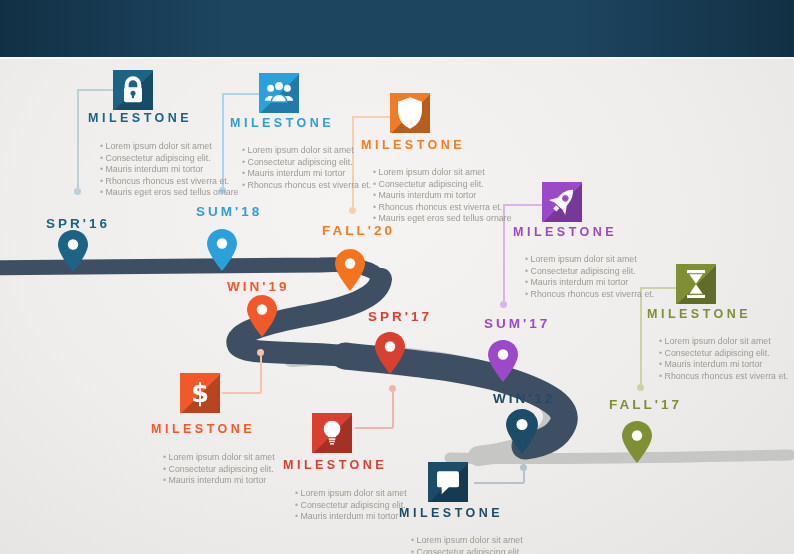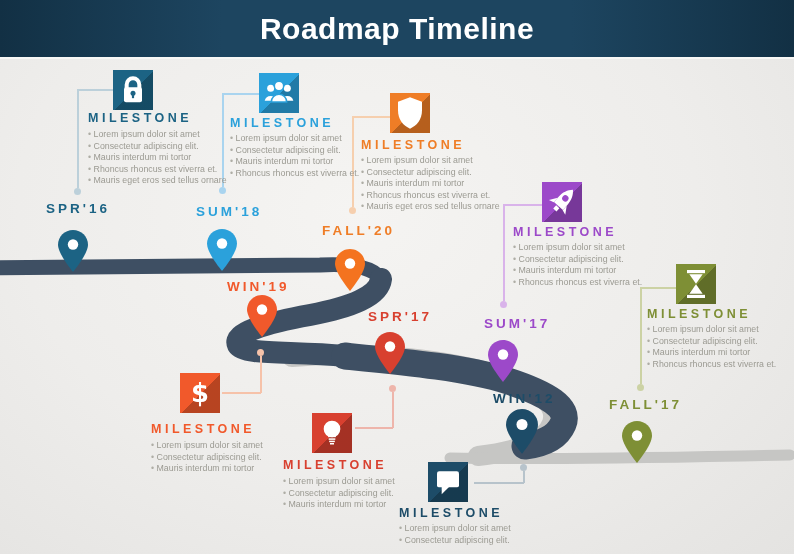--- a/index.html
+++ b/index.html
@@ -13,21 +13,21 @@
     display:flex;align-items:center;justify-content:center;}
   .hdr .t-bold{color:#ffffff;font-weight:bold;font-size:30px;letter-spacing:.5px;}
   .hdr .t-light{color:#f5f1e6;font-family:"Liberation Serif","DejaVu Serif",serif;font-size:30px;margin-left:10px;font-weight:400;}
   
   .road{position:absolute;left:0;top:0;z-index:1;}
   
   .icon-sq{position:absolute;width:40px;height:40px;z-index:3;}
   .icon-sq .lshadow{position:absolute;inset:0;background:linear-gradient(135deg,transparent 52%,rgba(0,0,0,.24) 52%);}
   .icon-sq svg{position:absolute;inset:0;}
   .ms-head{position:absolute;font-weight:bold;font-size:12.5px;letter-spacing:3.5px;z-index:3;white-space:nowrap;}
-  .bullets{position:absolute;margin:0;padding:0;list-style:none;font-size:8.8px;line-height:1.32;
+  .bullets{position:absolute;margin:12px;padding:0;list-style:none;font-size:8.8px;line-height:1.32;
     color:#9b9a92;width:170px;z-index:3;}
   .bullets li::before{content:"•  ";color:#aeada5;}
   .season{position:absolute;font-weight:bold;font-size:13.5px;letter-spacing:3px;z-index:4;white-space:nowrap;}
   .pin{position:absolute;width:30px;height:42px;z-index:4;}
   .cl{position:absolute;z-index:2;}
   .cl.h{height:1.5px;} .cl.v{width:1.5px;}
   .cdot{position:absolute;width:7px;height:7px;border-radius:50%;z-index:2;}
   
   .c0{color:#1C6384;} .bg0{background:#1C6384;}
   .c1{color:#2BA1DB;} .bg1{background:#2BA1DB;}
@@ -39,21 +39,20 @@
   .c7{color:#7E8F35;} .bg7{background:#7E8F35;}
   .p0{background:#BCD0DA;} .p1{background:#A9D4EF;} .p2{background:#F6CFAE;} .p3{background:#F6C2A9;}
   .p4{background:#EEB5AB;} .p5{background:#D9B3EA;} .p6{background:#B7C3CB;} .p7{background:#CCD2A4;}
 </style>
 </head>
 <body>
 
 <div class="canvas">
 
   <div class="hdr">
-    <span class="t-bold">Roadmap Timeline</span>
   </div>
 
   <svg class="road" width="794" height="554" viewBox="0 0 794 554">
     <g fill="none" stroke-linecap="round">
       <path d="M292 357 C370 350 452 360 500 376 C542 390 558 406 552 423 C546 441 516 452 478 456" stroke="#C6C6C4" stroke-width="20"></path>
       <path d="M450 458 C560 460 680 457 790 455" stroke="#C6C6C4" stroke-width="11"></path>
       <path d="M-15 268 L320 265 C358 263 377 269 381 281" stroke="#3E4F63" stroke-width="15"></path>
       <path d="M381 279 C379 296 352 307 310 315 C266 323 232 333 238 345 C244 355 290 351 345 356" stroke="#3E4F63" stroke-width="22"></path>
       <path d="M345 356 C405 362 468 368 508 381 C548 394 570 408 563 424 C557 438 541 444 525 446" stroke="#3E4F63" stroke-width="27"></path>
     </g>
@@ -101,21 +100,21 @@
     </svg>
   </div>
   <div class="ms-head c0" style="left:88px;top:111px">MILESTONE</div>
   <ul class="bullets" style="left:88px;top:129px">
       <li>Lorem ipsum dolor sit amet</li>
       <li>Consectetur adipiscing elit.</li>
       <li>Mauris interdum mi tortor</li>
       <li>Rhoncus rhoncus est viverra et.</li>
       <li>Mauris eget eros sed tellus ornare</li>
     </ul>
-  <div class="season c0" style="left:46px;top:201px">SPR'16</div>
+  <div class="season c0" style="left:46px;top:216px">SPR'16</div>
   <div class="pin" style="left:58px;top:230px">
     <svg viewBox="0 0 30 42">
         <path d="M15 0 C6.7 0 0 6.6 0 14.8 C0 24 15 42 15 42 C15 42 30 24 30 14.8 C30 6.6 23.3 0 15 0 Z" fill="#1C6384"></path>
         <circle cx="15" cy="14.5" r="5.2" fill="#fff"></circle>
       </svg>
   </div>
 
   <div class="icon-sq bg1" style="left:259px;top:73px">
     <div class="lshadow"></div>
     <svg viewBox="0 0 24 24">

